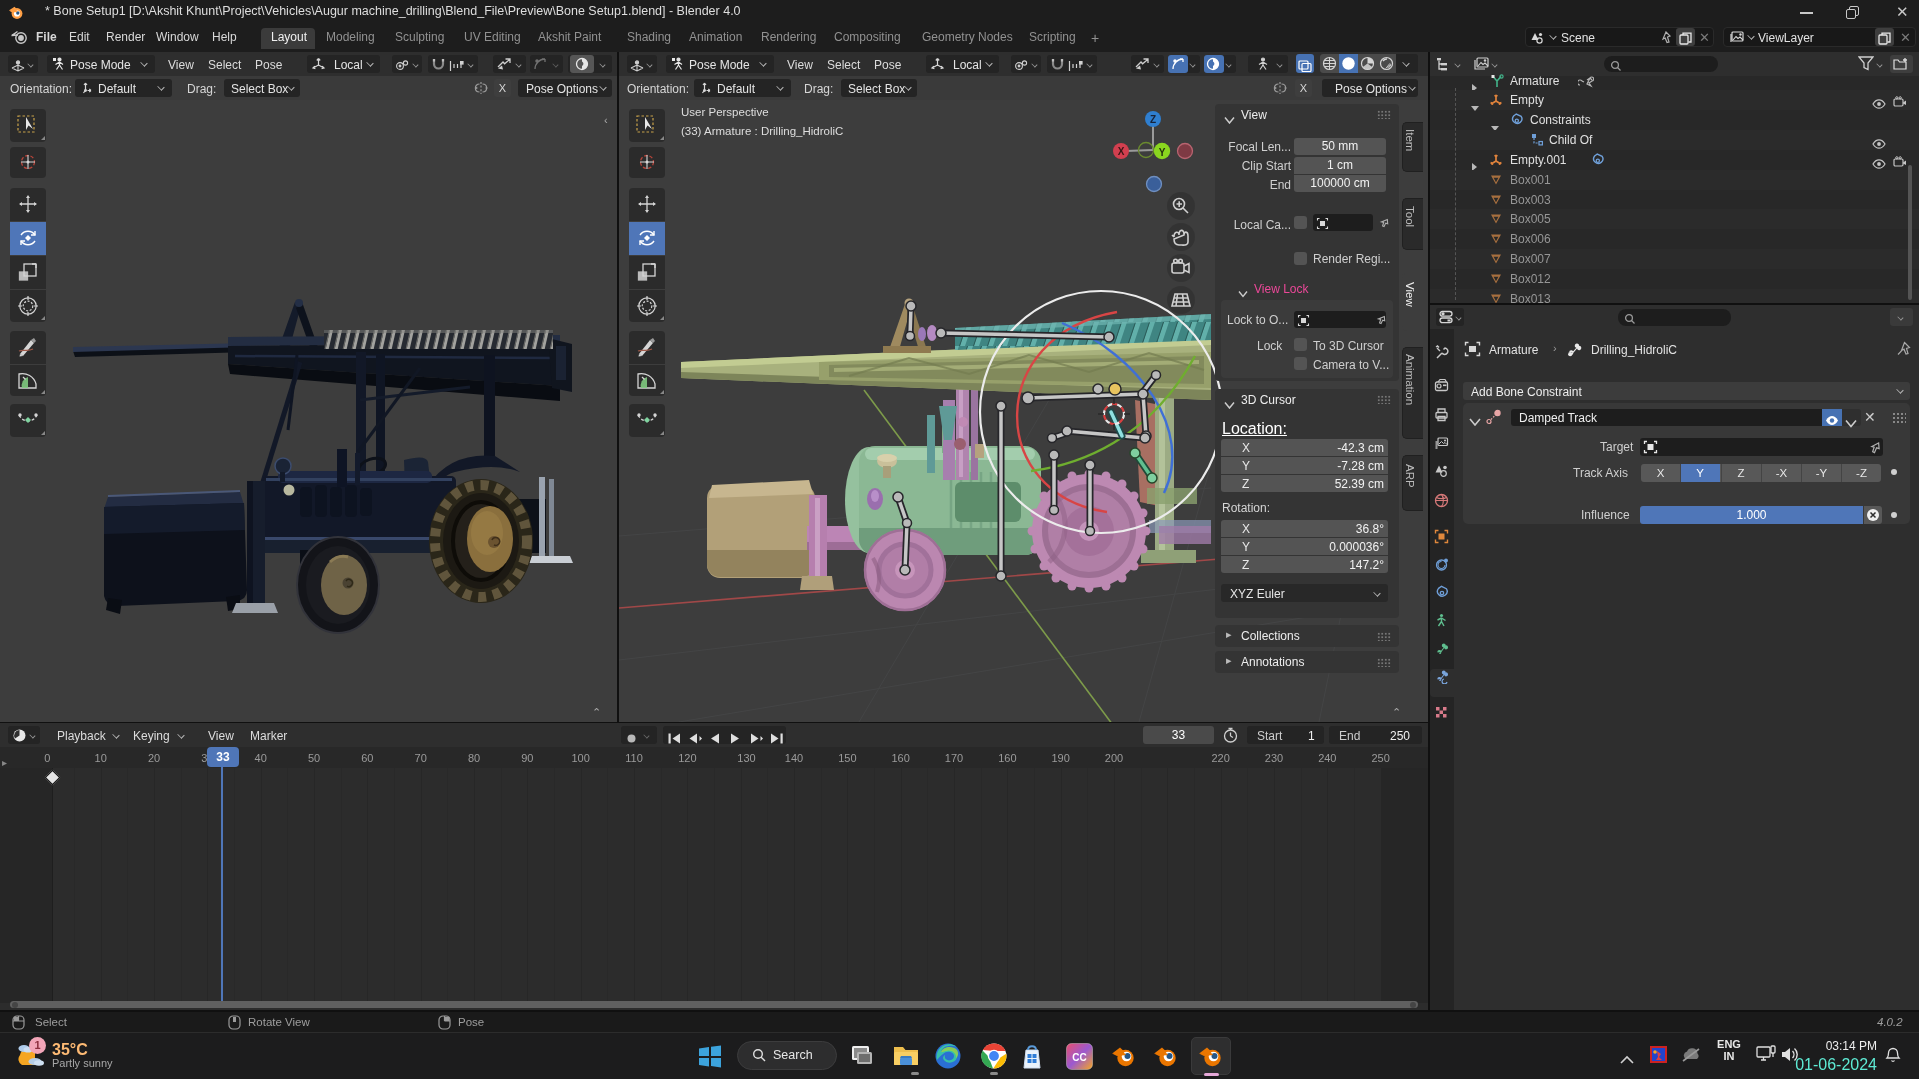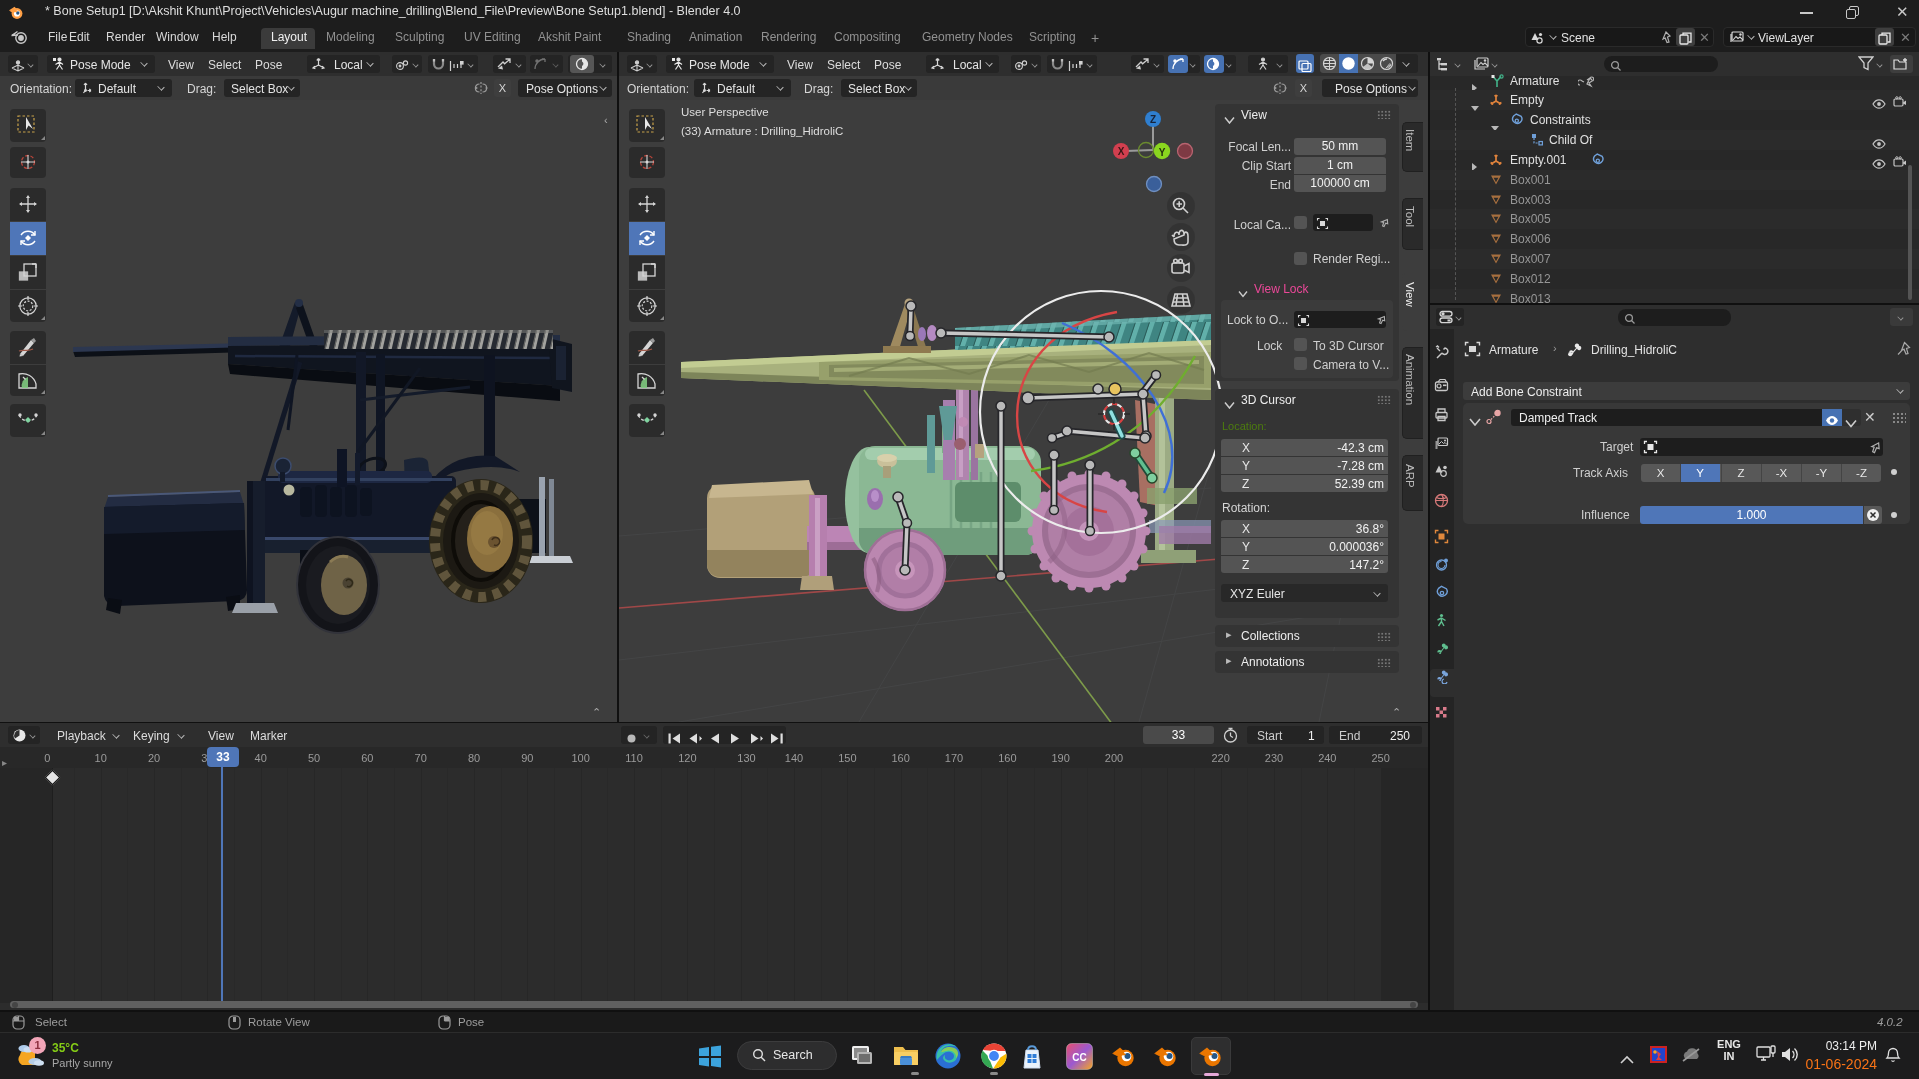--- a/index.html
+++ b/index.html
@@ -34,21 +34,21 @@
 <div class="abs" style="left:10px;top:29px;width:19px;height:16px;">
 <svg width="19" height="16" viewBox="0 0 19 16">
         <g stroke="#c9c9c9" stroke-width="1.4" fill="none">
           <circle cx="11" cy="9" r="5.2"></circle>
           <circle cx="11" cy="9" r="2.2" fill="#c9c9c9"></circle>
           <path d="M1.5 6.5 L8 6 M2 6.3 L7.5 2.5"></path>
         </g>
       </svg>
 </div>
 <div class="abs txt" style="left:0;top:30px;font-size:12px;color:#d8d8d8;">
-<span style="position:absolute;left:48px;">File</span>
+<span style="position:absolute;left:36px;font-weight:bold;">File</span>
 <span style="position:absolute;left:69px;">Edit</span>
 <span style="position:absolute;left:106px;">Render</span>
 <span style="position:absolute;left:156px;">Window</span>
 <span style="position:absolute;left:212px;">Help</span>
 </div>
 
 <div class="abs" style="left:261px;top:28px;width:54px;height:21px;background:#3b3b3b;border-radius:4px 4px 0 0;"></div>
 <div class="abs txt" style="left:0;top:30px;font-size:12px;color:#919191;">
 <span style="position:absolute;left:271px;color:#f0f0f0;">Layout</span>
 <span style="position:absolute;left:326px;">Modeling</span>
@@ -1314,21 +1314,21 @@
 <div class="abs txt" style="left:1313px;top:339px;font-size:12px;color:#cfcfcf;">To 3D Cursor</div>
 <div class="abs" style="left:1294px;top:357px;width:13px;height:13px;background:#545454;border-radius:3px;"></div>
 <div class="abs txt" style="left:1313px;top:358px;font-size:12px;color:#cfcfcf;">Camera to V...</div>
 
 <div class="abs" style="left:1215px;top:389px;width:184px;height:229px;background:#343434;border-radius:4px;"></div>
 <div class="abs" style="left:1224px;top:395px;"><svg width="11" height="8" viewBox="0 0 11 8">
         <path d="M1 1.5 L5.5 7 L10 1.5" fill="none" stroke="#ccc" stroke-width="1.5"></path>
       </svg></div>
 <div class="abs txt" style="left:1241px;top:393px;font-size:12px;color:#ededed;">3D Cursor</div>
 <div class="abs" style="left:1377px;top:395px;width:14px;height:9px;background:radial-gradient(circle,#777 0.9px,transparent 1.1px);background-size:3.5px 3.5px;"></div>
-<div class="abs txt" style="left:1222px;top:420px;font-size:11px;color:#4d7c0f;">Location:</div>
+<div class="abs txt" style="left:1222px;top:420px;font-size:16px;color:#ffffff;text-decoration:underline;">Location:</div>
 <div class="abs" style="left:1221px;top:439px;width:167px;height:17px;background:#545454;border-radius:3px 3px 0 0;"></div>
 <div class="abs" style="left:1221px;top:457px;width:167px;height:17px;background:#545454;"></div>
 <div class="abs" style="left:1221px;top:475px;width:167px;height:17px;background:#545454;border-radius:0 0 3px 3px;"></div>
 <div class="abs txt" style="left:1242px;top:441px;font-size:12px;color:#e8e8e8;">X</div>
 <div class="abs txt" style="left:1242px;top:459px;font-size:12px;color:#e8e8e8;">Y</div>
 <div class="abs txt" style="left:1242px;top:477px;font-size:12px;color:#e8e8e8;">Z</div>
 <div class="abs txt" style="right:535px;top:441px;font-size:12px;color:#f2f2f2;">-42.3 cm</div>
 <div class="abs txt" style="right:535px;top:459px;font-size:12px;color:#f2f2f2;">-7.28 cm</div>
 <div class="abs txt" style="right:535px;top:477px;font-size:12px;color:#f2f2f2;">52.39 cm</div>
 <div class="abs txt" style="left:1222px;top:501px;font-size:12px;color:#d5d5d5;">Rotation:</div>
@@ -1386,21 +1386,21 @@
 
 <div id="taskbar" class="abs" style="left:0;top:1032px;width:1919px;height:47px;background:#1c1c1d;border-top:1px solid #2c2c2c;"></div>
 <div class="abs" style="left:16px;top:1041px;"><svg width="30" height="28" viewBox="0 0 30 28">
         <path d="M4 14 A 8 8 0 0 1 19 12 L19 24 L6 24 A 6.5 6.5 0 0 1 4 14" fill="#f5a623"></path>
         <ellipse cx="8" cy="7.5" rx="5.5" ry="3.4" fill="#aecbeb"></ellipse>
         <ellipse cx="12" cy="8.8" rx="4.5" ry="2.8" fill="#c9ddf2"></ellipse>
         <ellipse cx="19" cy="20.5" rx="6.5" ry="3.6" fill="#b5cde8"></ellipse>
         <ellipse cx="23" cy="22" rx="5" ry="2.8" fill="#cfe0f2"></ellipse>
       </svg></div>
 <div class="abs" style="left:29px;top:1037px;width:17px;height:17px;background:#f2a5b8;border-radius:50%;color:#8c2f3f;font-size:11px;font-weight:bold;text-align:center;line-height:17px;">1</div>
-<div class="abs txt" style="left:52px;top:1041px;font-size:12px;font-weight:bold;color:#84cc16;">35°C</div>
+<div class="abs txt" style="left:52px;top:1041px;font-size:16px;font-weight:bold;color:#fdba74;">35°C</div>
 <div class="abs txt" style="left:52px;top:1057px;font-size:11px;color:#a8a8a8;">Partly sunny</div>
 
 <div class="abs" style="left:698px;top:1045px;"><svg width="24" height="23" viewBox="0 0 24 23">
         <g fill="#3ca3dc">
           <path d="M1 3.5 L11 2 V11 H1 Z"></path>
           <path d="M13 1.8 L23 0.5 V11 H13 Z"></path>
           <path d="M1 13 H11 V21.5 L1 20 Z"></path>
           <path d="M13 13 H23 V22.5 L13 21 Z"></path>
         </g>
       </svg></div>
@@ -1502,19 +1502,19 @@
           <path d="M5 15 H10 M7.5 12 V15"></path>
           <rect x="15" y="1" width="4" height="7" rx="1"></rect>
           <path d="M17 8 V12"></path>
         </g>
       </svg></div>
 <div class="abs" style="left:1781px;top:1046px;"><svg width="19" height="17" viewBox="0 0 19 17">
         <path d="M1 6 H4 L9 2 V15 L4 11 H1 Z" fill="#e0e0e0"></path>
         <path d="M11.5 5 A 5 5 0 0 1 11.5 12 M13.5 2.5 A 8 8 0 0 1 13.5 14.5" stroke="#e0e0e0" stroke-width="1.4" fill="none"></path>
       </svg></div>
 <div class="abs txt" style="right:42px;top:1039px;font-size:12px;color:#ededed;text-align:right;">03:14 PM</div>
-<div class="abs txt" style="right:42px;top:1056px;font-size:14px;color:#f97316;text-align:right;padding-left:48px;">01-06-2024</div>
+<div class="abs txt" style="right:42px;top:1056px;font-size:16px;color:#5eead4;text-align:right;padding-left:48px;">01-06-2024</div>
 <div class="abs" style="left:1884px;top:1045px;"><svg width="18" height="19" viewBox="0 0 18 19">
         <path d="M3 13 C4 12 4.5 10 4.5 8 A 4.5 4.5 0 0 1 13.5 8 C13.5 10 14 12 15 13 Z" fill="none" stroke="#e0e0e0" stroke-width="1.3"></path>
         <path d="M7.5 15.5 A 1.8 1.8 0 0 0 10.5 15.5" stroke="#e0e0e0" stroke-width="1.3" fill="none"></path>
       </svg></div>
 
 </div>
 
 </body></html>

